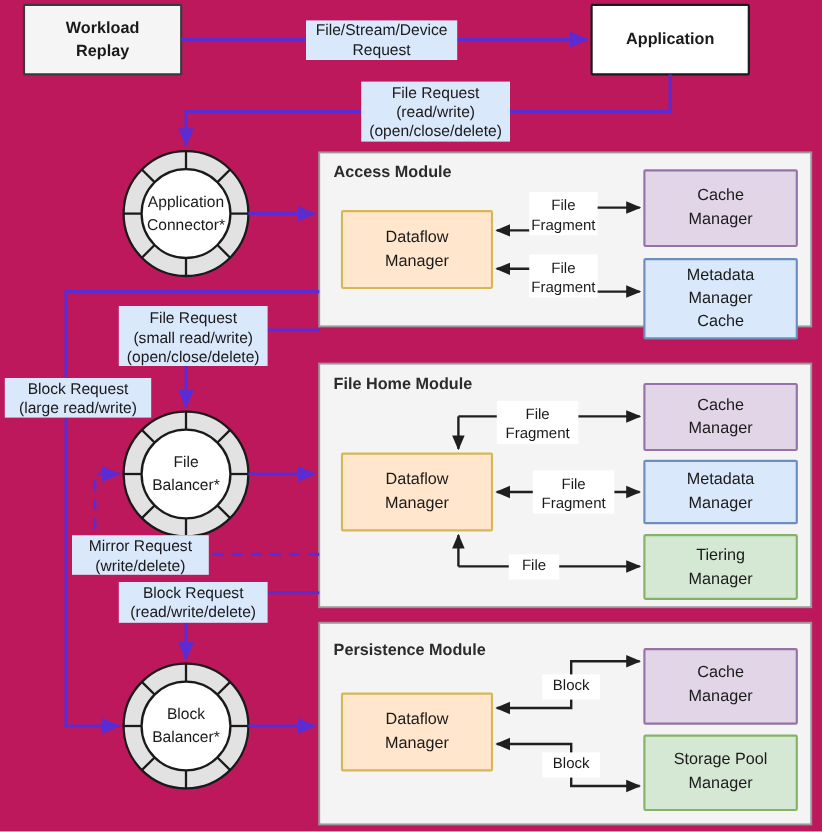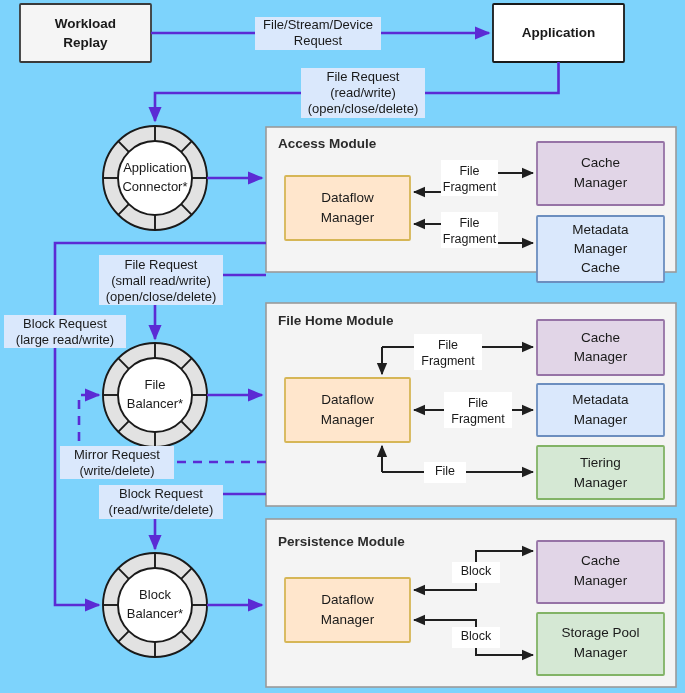--- a/index.html
+++ b/index.html
@@ -4,21 +4,21 @@
 <style>
   html, body {
     margin: 0;
     padding: 0;
     background: #ffffff;
   }
   #diagram-root {
     position: relative;
     width: 685px;
     height: 693px;
-    background: #7dd3fc;
+    background: #be185d;
     font-family: "Liberation Sans", sans-serif;
     overflow: hidden;
   }
   svg#diagram-svg {
     display: block;
     width: 685px;
     height: 693px;
   }
   .node-label {
     font-family: "Liberation Sans", sans-serif;

